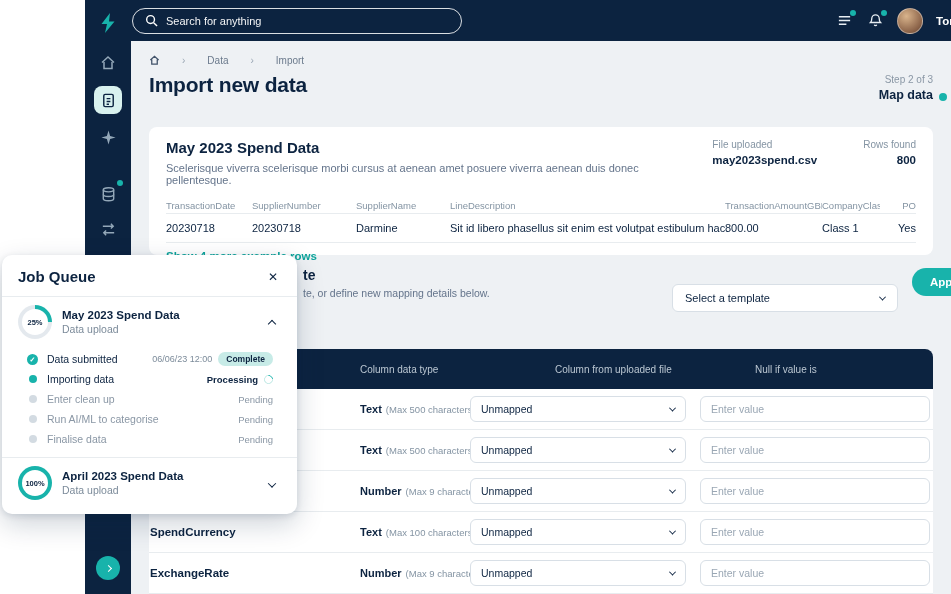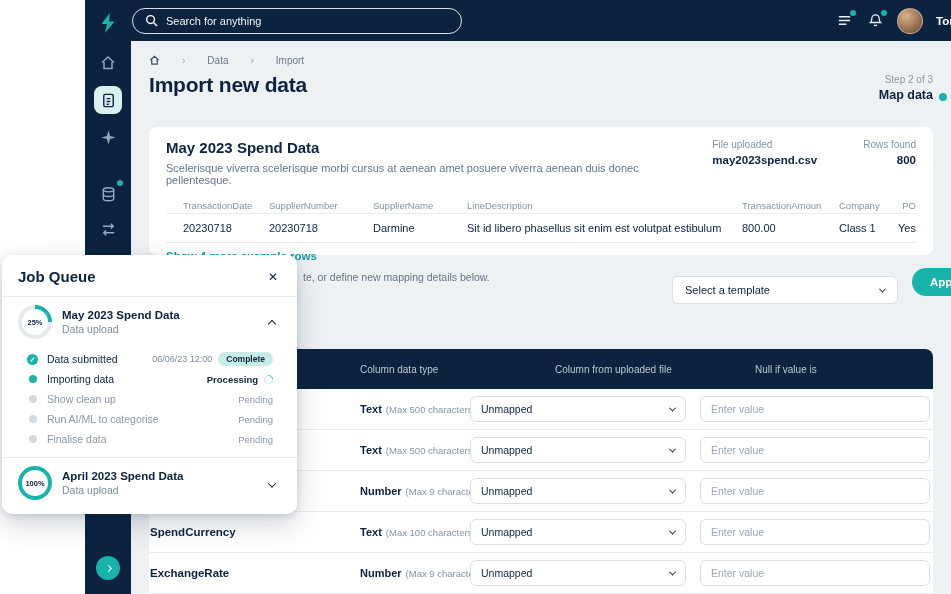--- a/index.html
+++ b/index.html
@@ -45,30 +45,30 @@
   .uc-title { font-size:15px; font-weight:bold; color:#0C2340; }
   .uc-desc { font-size:11px; color:#64748B; margin-top:6px; max-width:540px; }
   .uc-meta { position:absolute; right:17px; top:12px; display:flex; gap:46px; }
   .uc-meta .blk .lbl { font-size:10px; color:#8494A3; }
   .uc-meta .blk .val { font-size:11.5px; font-weight:bold; color:#0C2340; margin-top:4px; }
   .uc-meta .blk.right { text-align:right; }
   .uc-table { margin-top:11px; }
   .uc-hrow, .uc-drow { display:grid; grid-template-columns:86px 104px 94px 275px 97px 58px 36px; align-items:center; }
   .uc-hrow { font-size:9.5px; color:#8494A3; height:17px; border-bottom:1px solid #E8ECEF; }
   .uc-drow { font-size:11px; color:#0C2340; height:29px; border-bottom:1px solid #E8ECEF; }
-  .uc-cell { white-space:nowrap; overflow:hidden; padding-right:6px;margin-left:17px; }
+  .uc-cell { white-space:nowrap; overflow:hidden; padding-right:6px; }
   .uc-cell.last { text-align:right; padding-right:0; }
   .more-link { display:inline-block; margin-top:7px; font-size:11.5px; font-weight:bold; color:#0EA59C; cursor:pointer; }
 
   
   .tpl-row { position:absolute; left:18px; right:18px; top:226px; height:30px; }
   .tpl-frag { position:absolute; left:154px; top:0; }
   .tpl-head { font-size:14px; font-weight:bold; color:#0C2340; }
   .tpl-desc { font-size:10.5px; color:#64748B; margin-top:4px; }
-  .tpl-select { position:absolute; left:523px; top:9px; width:226px; height:28px; background:#fff; border:1px solid #D8DFE6; border-radius:6px; display:flex; align-items:center; justify-content:space-between; padding:0 12px; font-size:11px; color:#0C2340; cursor:pointer; }
+  .tpl-select { position:absolute; left:523px; top:17px; width:226px; height:28px; background:#fff; border:1px solid #D8DFE6; border-radius:6px; display:flex; align-items:center; justify-content:space-between; padding:0 12px; font-size:11px; color:#0C2340; cursor:pointer; }
   .apply-btn { position:absolute; left:763px; top:1px; height:28px; padding:0 18px; background:#18B3AB; color:#fff; font-size:11.5px; font-weight:bold; border:none; border-radius:14px; cursor:pointer; font-family:"Liberation Sans",sans-serif; }
 
   
   .map-table { position:absolute; left:18px; top:308px; width:784px; }
   .map-head { display:grid; grid-template-columns:191px 130px 230px 233px; align-items:center; height:40px; background:#0C2340; border-radius:8px 8px 0 0; color:#BBC7D2; font-size:10px; }
   .mh3 { padding-left:85px; } .mh4 { padding-left:55px; } .mh2 { padding-left:20px; }
   .map-row { display:grid; grid-template-columns:191px 130px 230px 233px; align-items:center; height:41px; background:#fff; border-bottom:1px solid #E8ECEF; }
   .mr-name { padding-left:1px; font-size:11.5px; font-weight:bold; color:#0C2340; white-space:nowrap; overflow:hidden; }
   .mr-type { padding-left:20px; font-size:11px; color:#0C2340; white-space:nowrap; overflow:hidden; }
   .mr-type b { font-weight:bold; } .mr-type span { font-size:9.5px; color:#8494A3; margin-left:4px; }
@@ -250,20 +250,21 @@
           <div class="uc-cell">800.00</div>
           <div class="uc-cell">Class 1</div>
           <div class="uc-cell last">Yes</div>
         </div>
       </div>
       <span class="more-link">Show 4 more example rows</span>
     </section>
 
     <div class="tpl-row">
       <div class="tpl-frag">
+        <div class="tpl-head">te</div>
         <div class="tpl-desc">te, or define new mapping details below.</div>
       </div>
       <div class="tpl-select">
         <span>Select a template</span>
         <span class="chev down sm"></span>
       </div>
       <button class="apply-btn">Apply</button>
     </div>
 
     <section class="map-table">
@@ -372,21 +373,21 @@
         <span class="st-label">Importing data</span>
         <span class="st-right">
           <span class="st-status strong">Processing</span>
           <span class="spinner"></span>
         </span>
       </div>
       <div class="jq-step">
         <span class="st-ic">
             <span class="dot-pend"></span>
           </span>
-        <span class="st-label muted">Show clean up</span>
+        <span class="st-label muted">Enter clean up</span>
         <span class="st-right">
             <span class="st-status">Pending</span>
           </span>
       </div>
       <div class="jq-step">
         <span class="st-ic">
             <span class="dot-pend"></span>
           </span>
         <span class="st-label muted">Run AI/ML to categorise</span>
         <span class="st-right">

